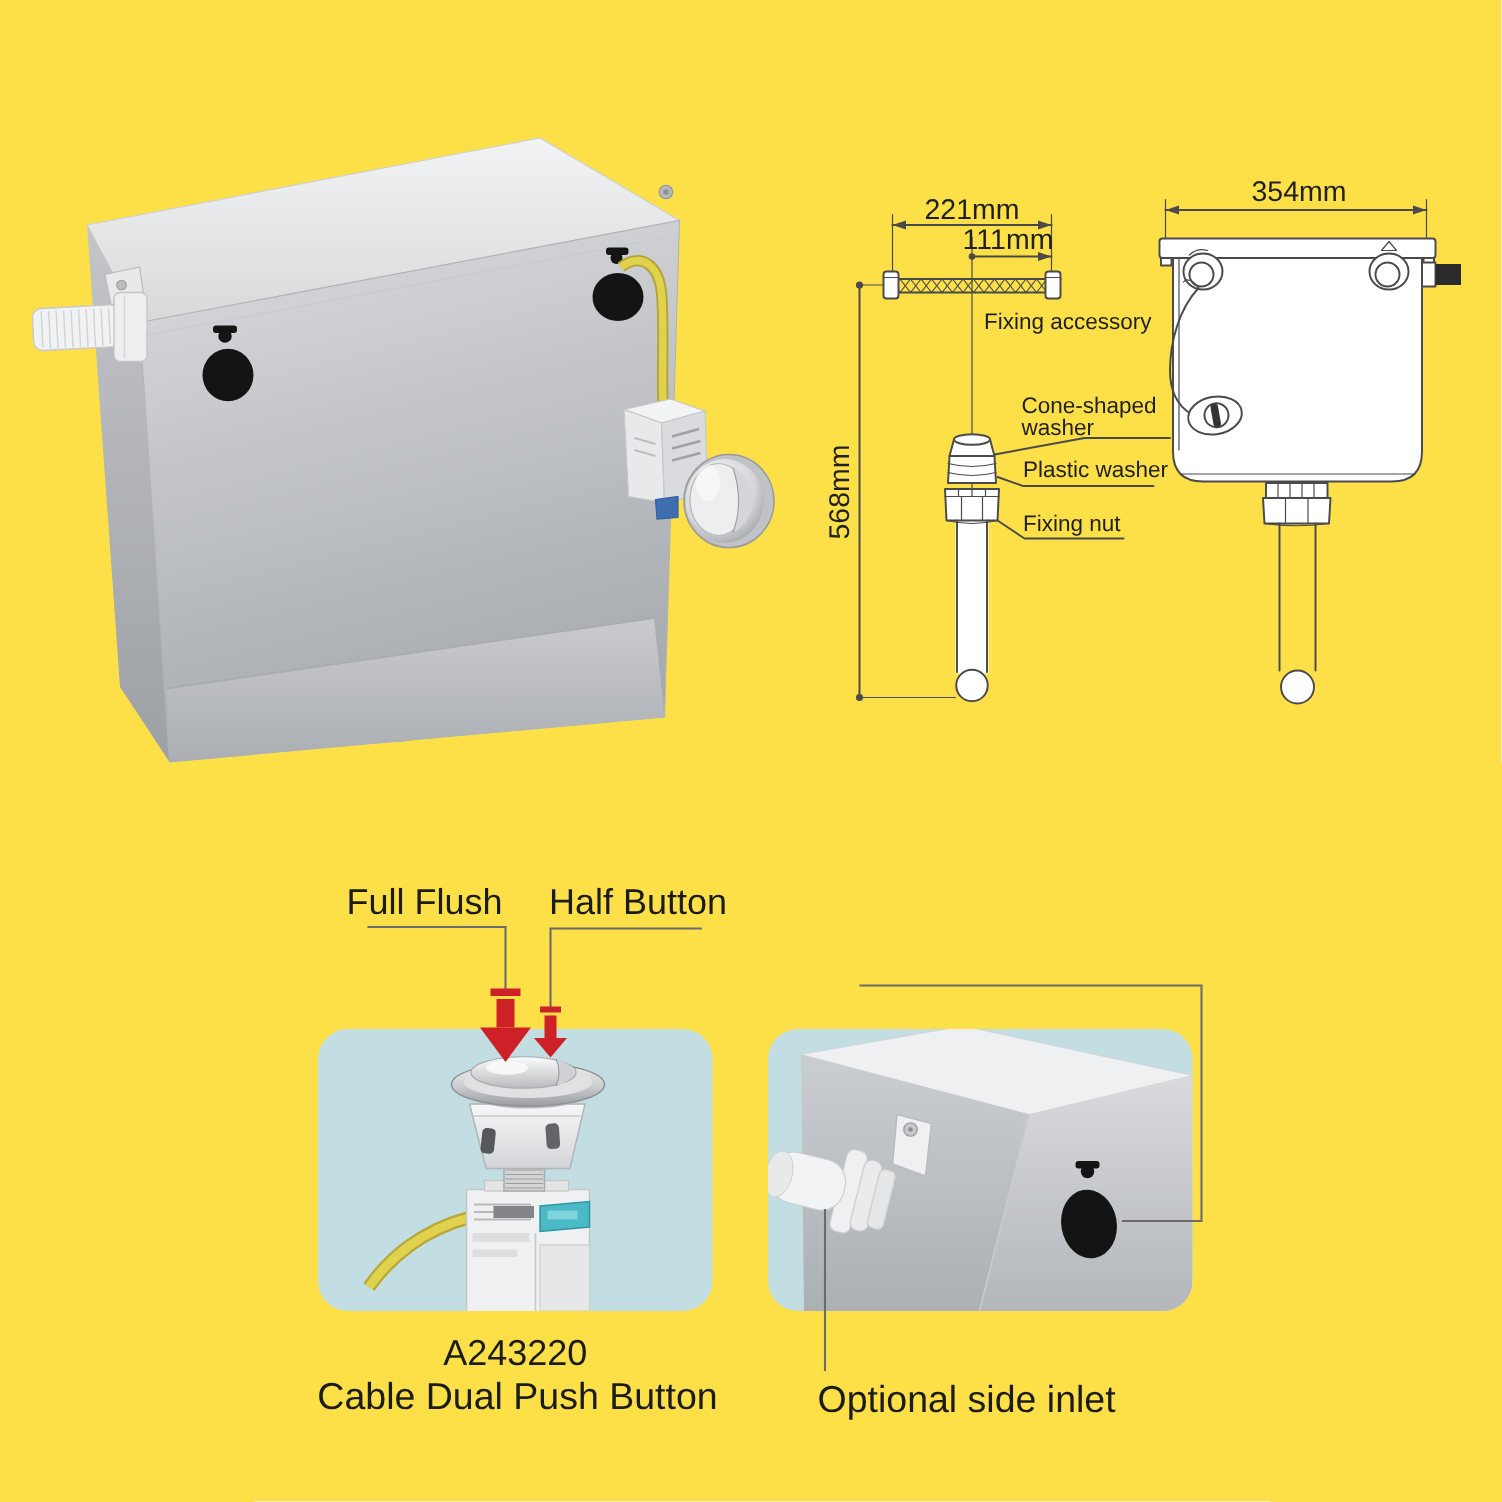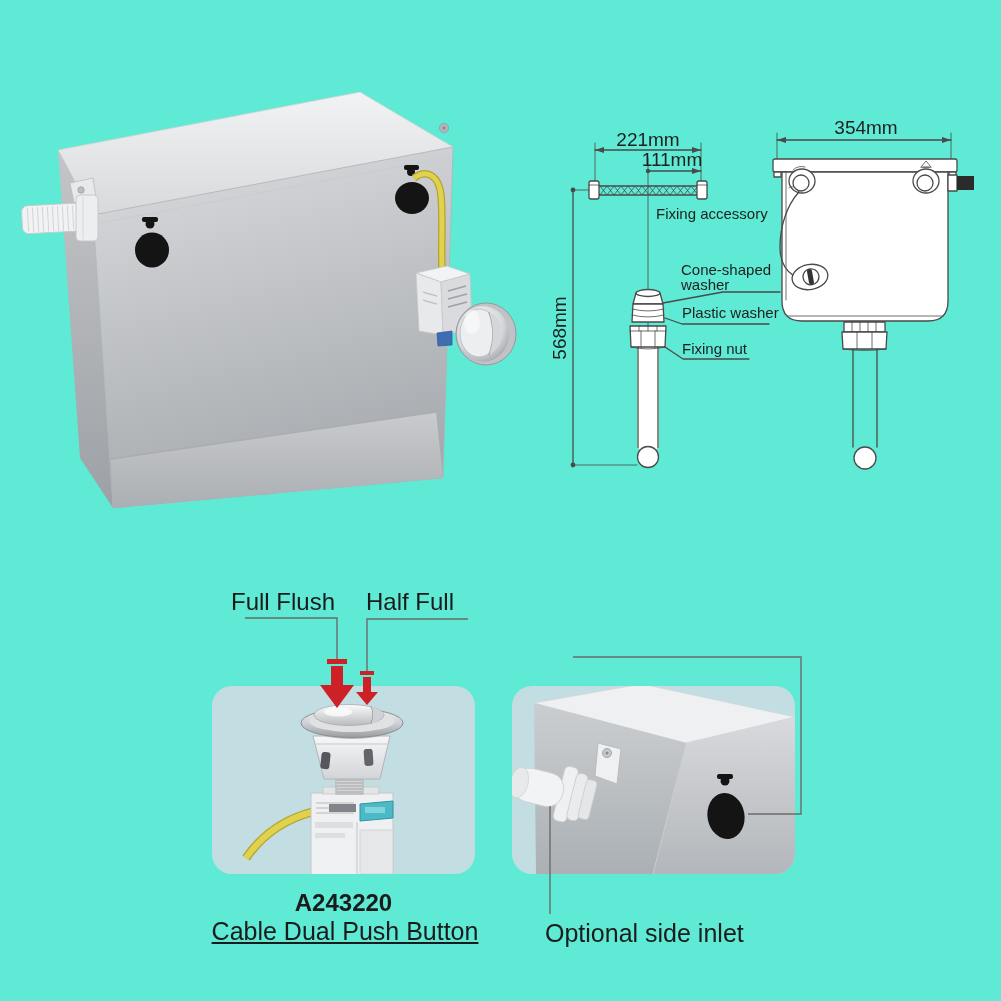--- a/index.html
+++ b/index.html
@@ -1,23 +1,23 @@
 <!DOCTYPE html>
 <html><head>
 <meta charset="utf-8">
 <style>
   html,body{margin:0;padding:0;background:#fff;}
-  .page{position:relative;width:1001px;height:1001px;background:#5eead4;overflow:hidden;
+  .page{position:relative;width:1001px;height:1001px;background:#fde047;overflow:hidden;
         font-family:"Liberation Sans",sans-serif;color:#1b1b1b;}
   .gfx{position:absolute;left:0;top:0;width:1001px;height:1001px;}
   .txt{position:absolute;white-space:nowrap;color:#1b1b1b;text-align:right;}
   .t24{font-size:24px;}
   .t23{font-size:23px;line-height:30px;}
   .t25{font-size:25px;}
-  .bold{font-weight:bold;}
+  .bold{font-weight:normal;}
   .center{text-align:center;white-space:normal;}
   .svgtxt{font-family:"Liberation Sans",sans-serif;fill:#1f1f1f;font-size:15px;}
   .dimtxt{font-family:"Liberation Sans",sans-serif;fill:#1f1f1f;font-size:19px;}
   .ln{stroke:#4a4a4a;fill:none;stroke-width:1.3;stroke-linecap:round;stroke-linejoin:round;}
   .lnf{stroke:#4a4a4a;fill:#ffffff;stroke-width:1.3;stroke-linejoin:round;}
   .thin{stroke-width:0.8;}
   .leader{stroke:#6b6b6b;stroke-width:1.4;fill:none;}
 </style>
 </head>
 <body>
@@ -284,23 +284,23 @@
     <polygon points="320,685 354,685 337,708"></polygon>
   </g>
   <g fill="#ce2027">
     <rect x="360" y="671" width="14" height="4"></rect>
     <rect x="363" y="677" width="8" height="15"></rect>
     <polygon points="356,692 378,692 367,705"></polygon>
   </g>
 </svg>
 
 <div class="txt t24" style="left:231px;top:588px;">Full Flush</div>
-<div class="txt t24" style="left:366px;top:588px;">Half Full</div>
+<div class="txt t24" style="left:366px;top:588px;">Half Button</div>
 
 <div class="txt t23" style="left:572px;top:580px;">
 </div>
 
 <div class="txt t24 bold center" style="left:212px;top:889px;width:263px;">A243220</div>
-<div class="txt t25 center" style="left:200px;top:917px;width:290px;text-decoration:underline;">Cable Dual Push Button</div>
+<div class="txt t25 center" style="left:200px;top:917px;width:290px;">Cable Dual Push Button</div>
 
 <div class="txt t25" style="left:529px;top:919px;margin-left:16px;">Optional side inlet</div>
 
 </div>
 
 </body></html>

